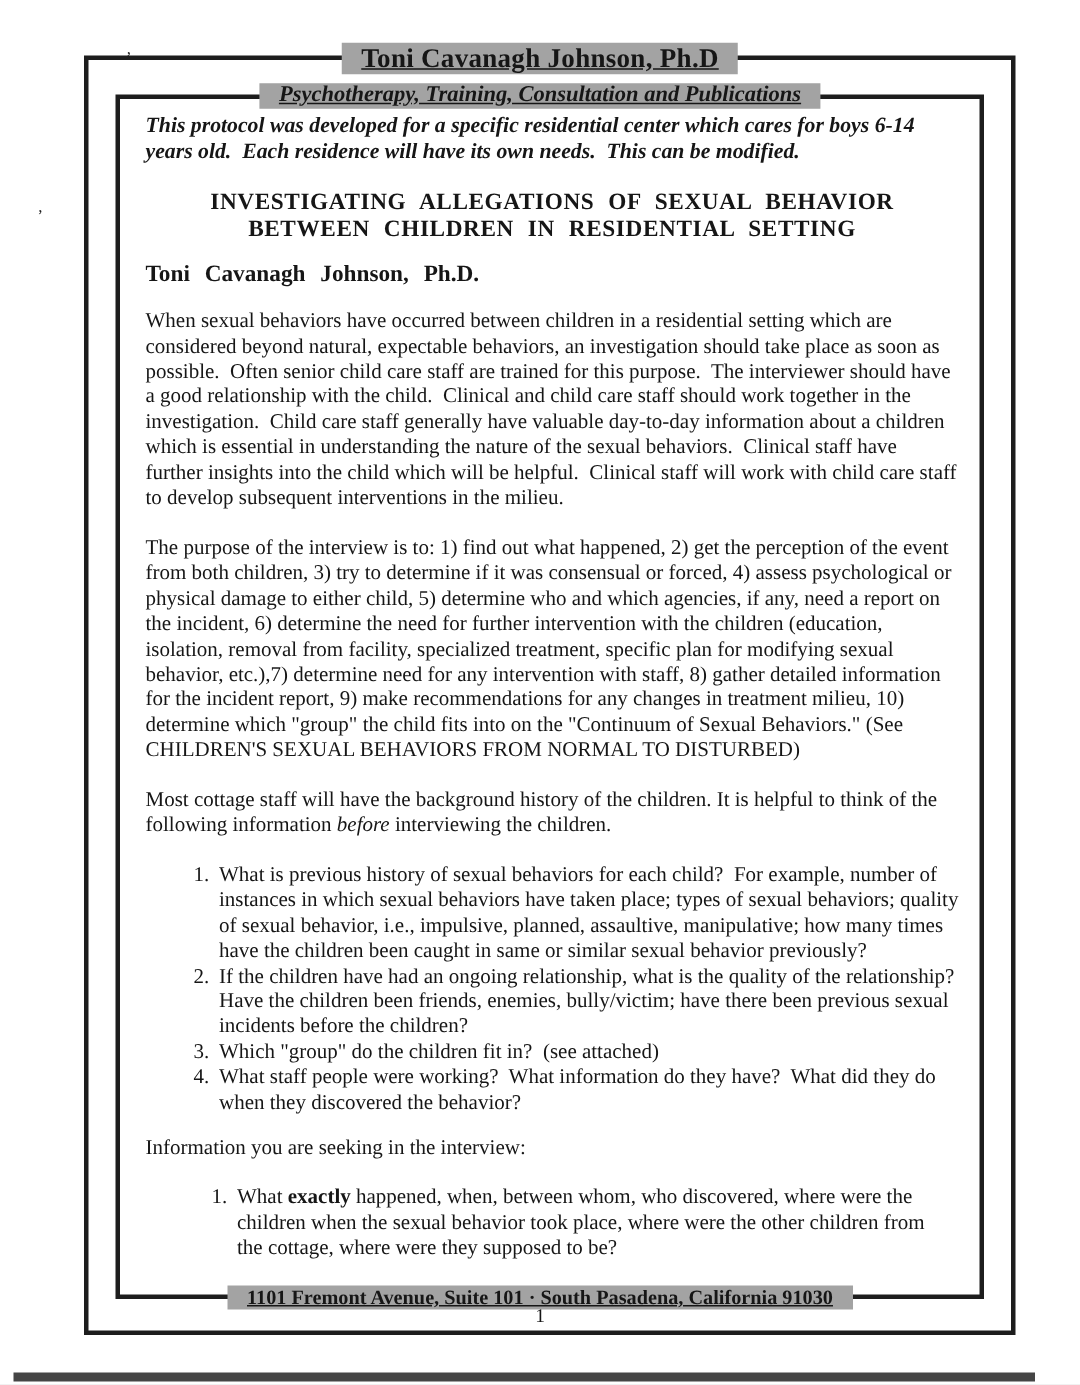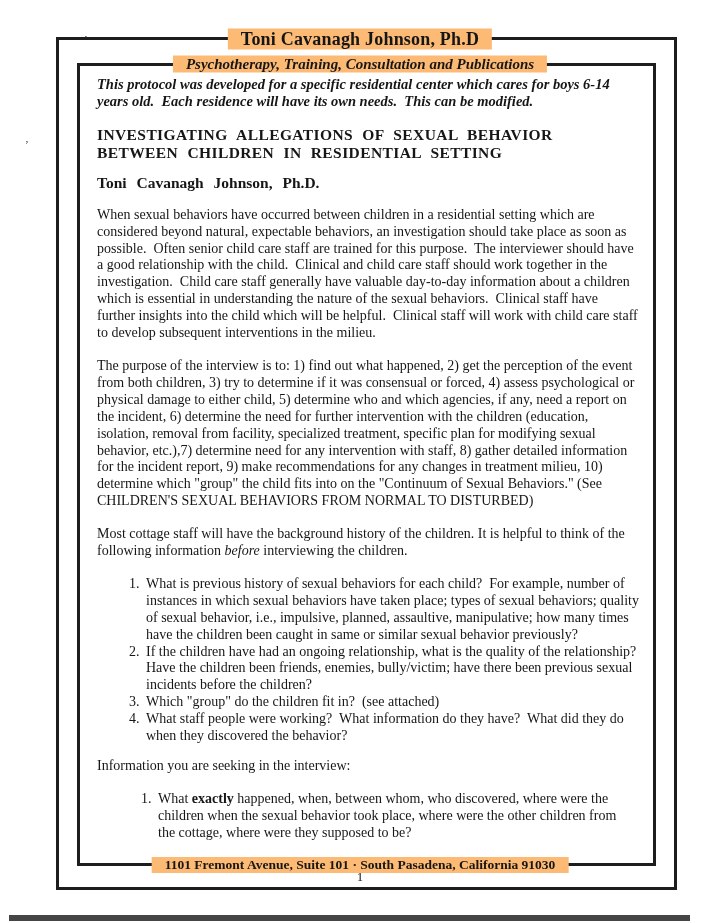--- a/index.html
+++ b/index.html
@@ -21,24 +21,25 @@
   }
   .inner-box {
     position:absolute; left:77px; top:63px;
     width:579px; height:803px;
     border:3px solid #1d1d1d;
     box-sizing:border-box;
   }
   .break-label {
     position:absolute; left:50%;
     transform:translate(-50%,-50%);
-    background:#fdba74;
+    background:#a3a3a3;
     padding:0 13px;
     white-space:nowrap;
     z-index:3;
+    text-decoration:underline;
   }
   .lh-name   { top:39px; font-size:18px; font-weight:bold; letter-spacing:.2px; }
   .lh-tag    { top:64px; font-size:15px; font-weight:bold; font-style:italic; }
   .ft-addr   { top:865px; font-size:13.5px; font-weight:600; }
   .ft-tel    { top:890px; font-size:14px;  font-weight:600; }
   .page-num  {
     position:absolute; left:50%; top:877px;
     transform:translate(-50%,-50%);
     font-size:13px; z-index:4; background:transparent;
   }
@@ -46,21 +47,21 @@
   .content {
     position:absolute; left:97px; top:76px; width:542px;
     font-size:14px; line-height:16.9px; z-index:2;
   }
   .content p, .content li { white-space:pre-wrap; }
   .protocol-note {
     font-style:italic; font-weight:600; font-size:14.5px;
     margin:0 0 11px 0;
   }
   .doc-title {
-    font-weight:bold; font-size:15.5px;
+    text-align:center; font-weight:bold; font-size:15.5px;
     line-height:18px; letter-spacing:.4px; word-spacing:5px;
     margin:16px 0 13px 0;
   }
   .doc-author {
     font-weight:bold; font-size:15.5px;
     word-spacing:6px; margin:0 0 15px 0;
   }
   .body-para { margin:0 0 16px 0; }
   .q-list { margin:0 0 13px 0; padding:0 0 0 46px; }
   .q-list li { padding-left:3px; margin:0; }

